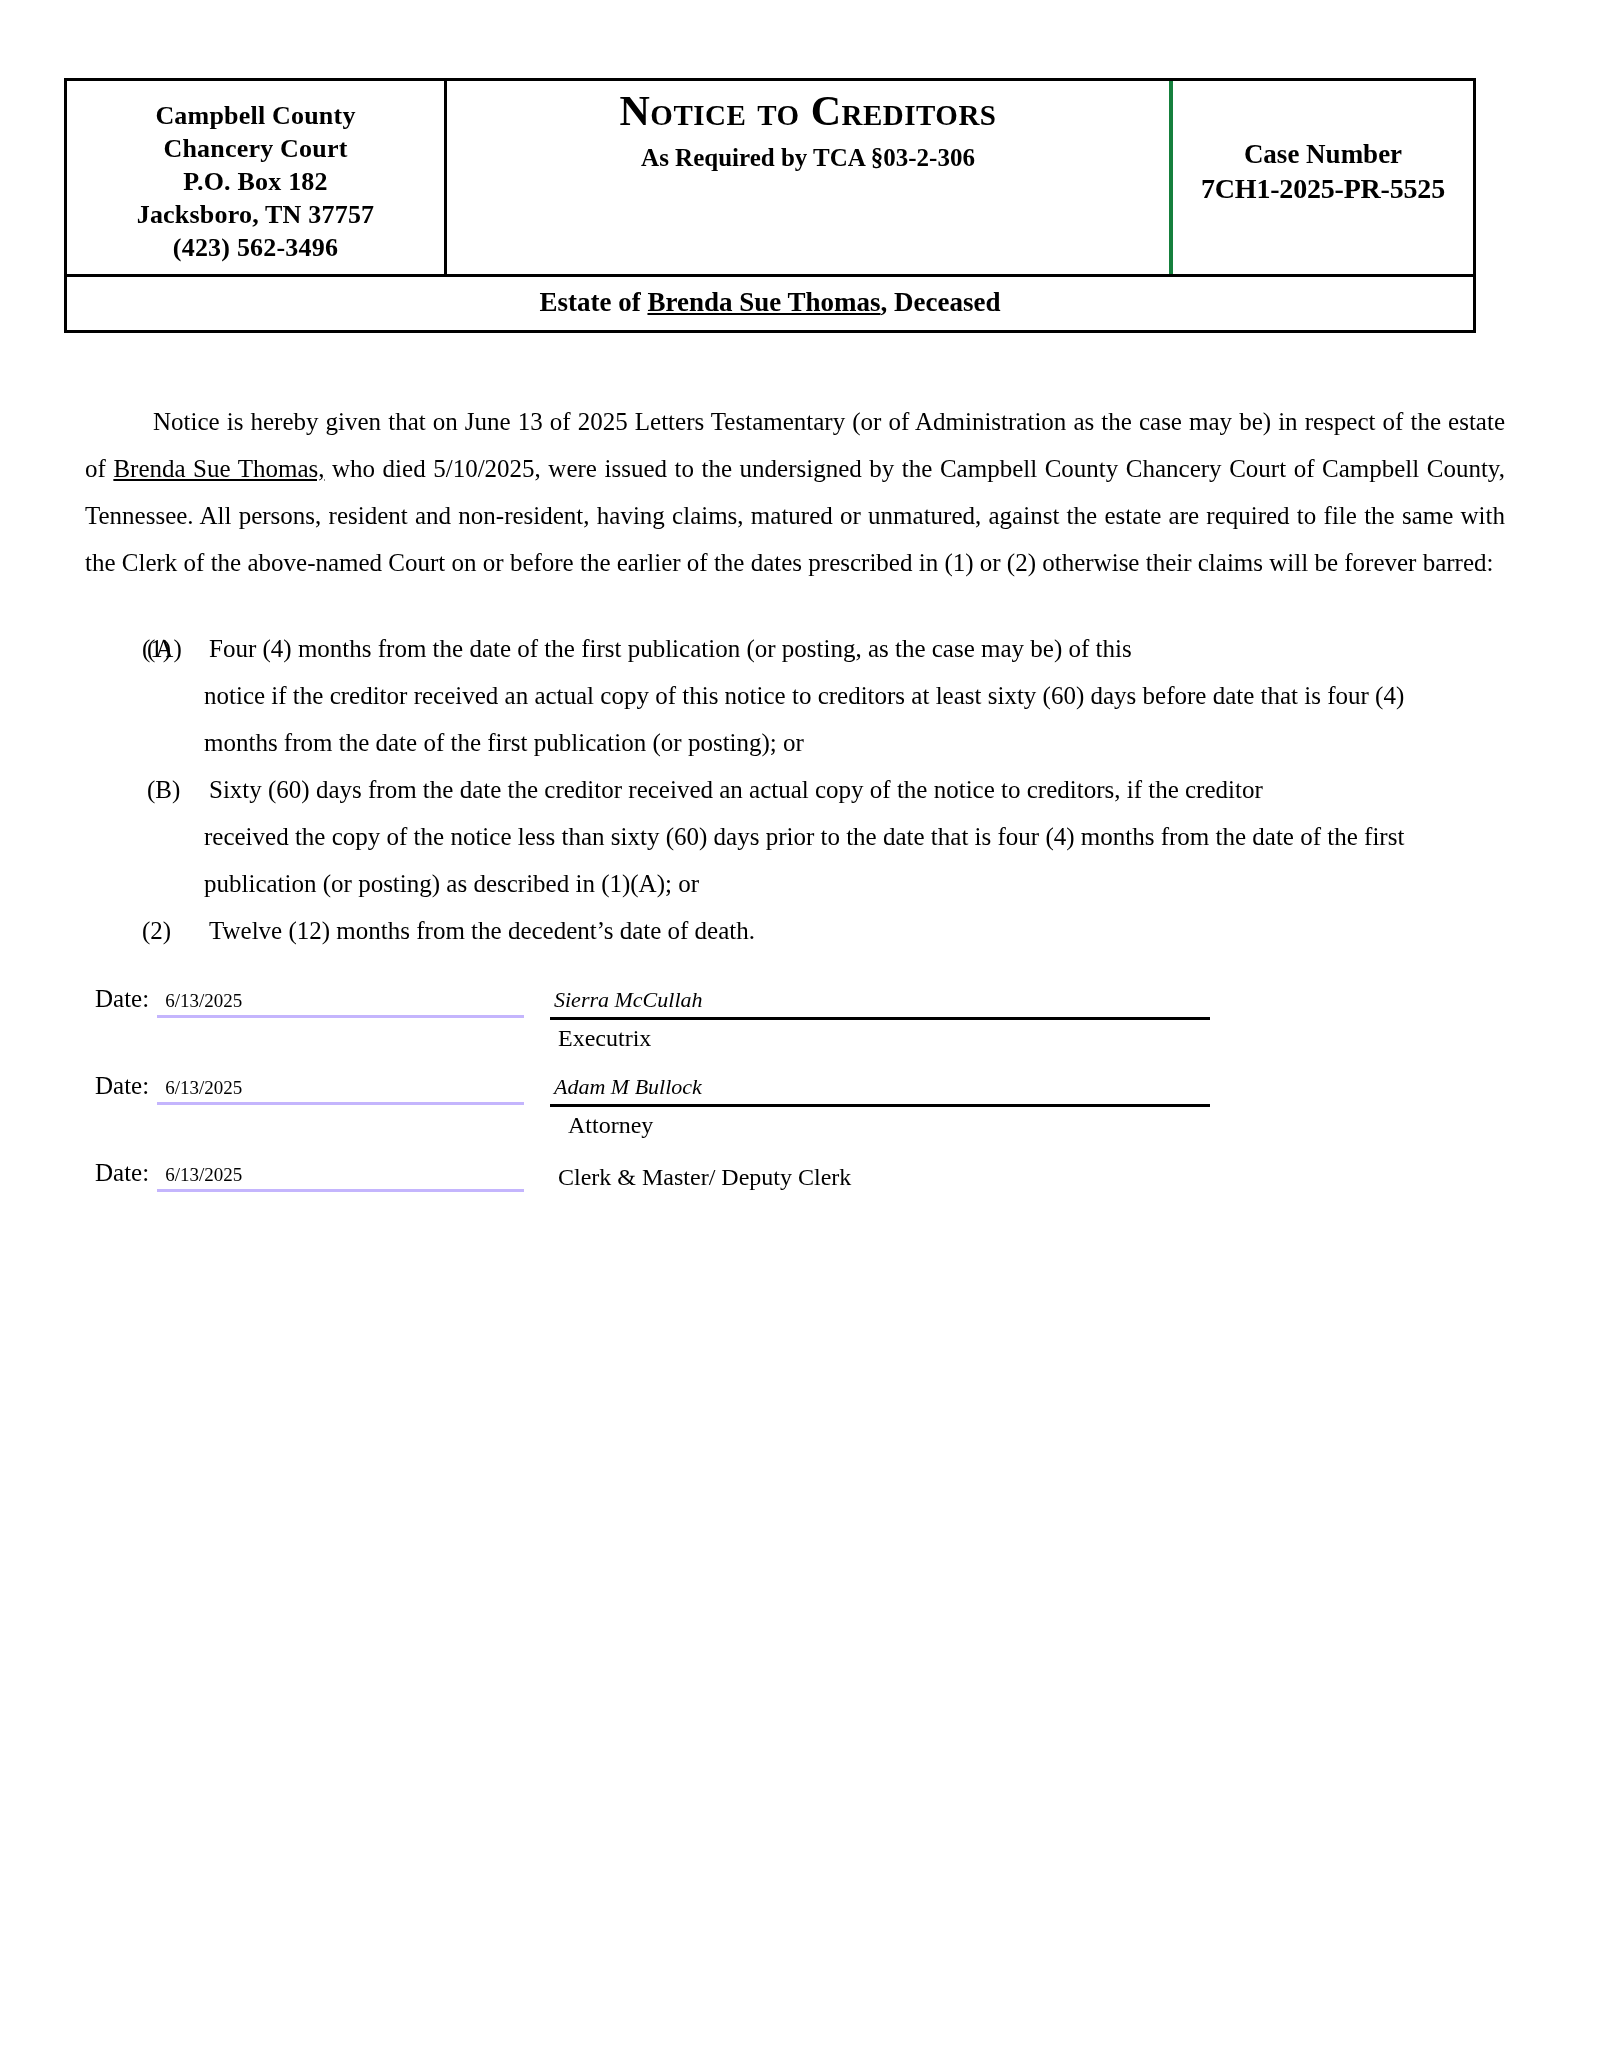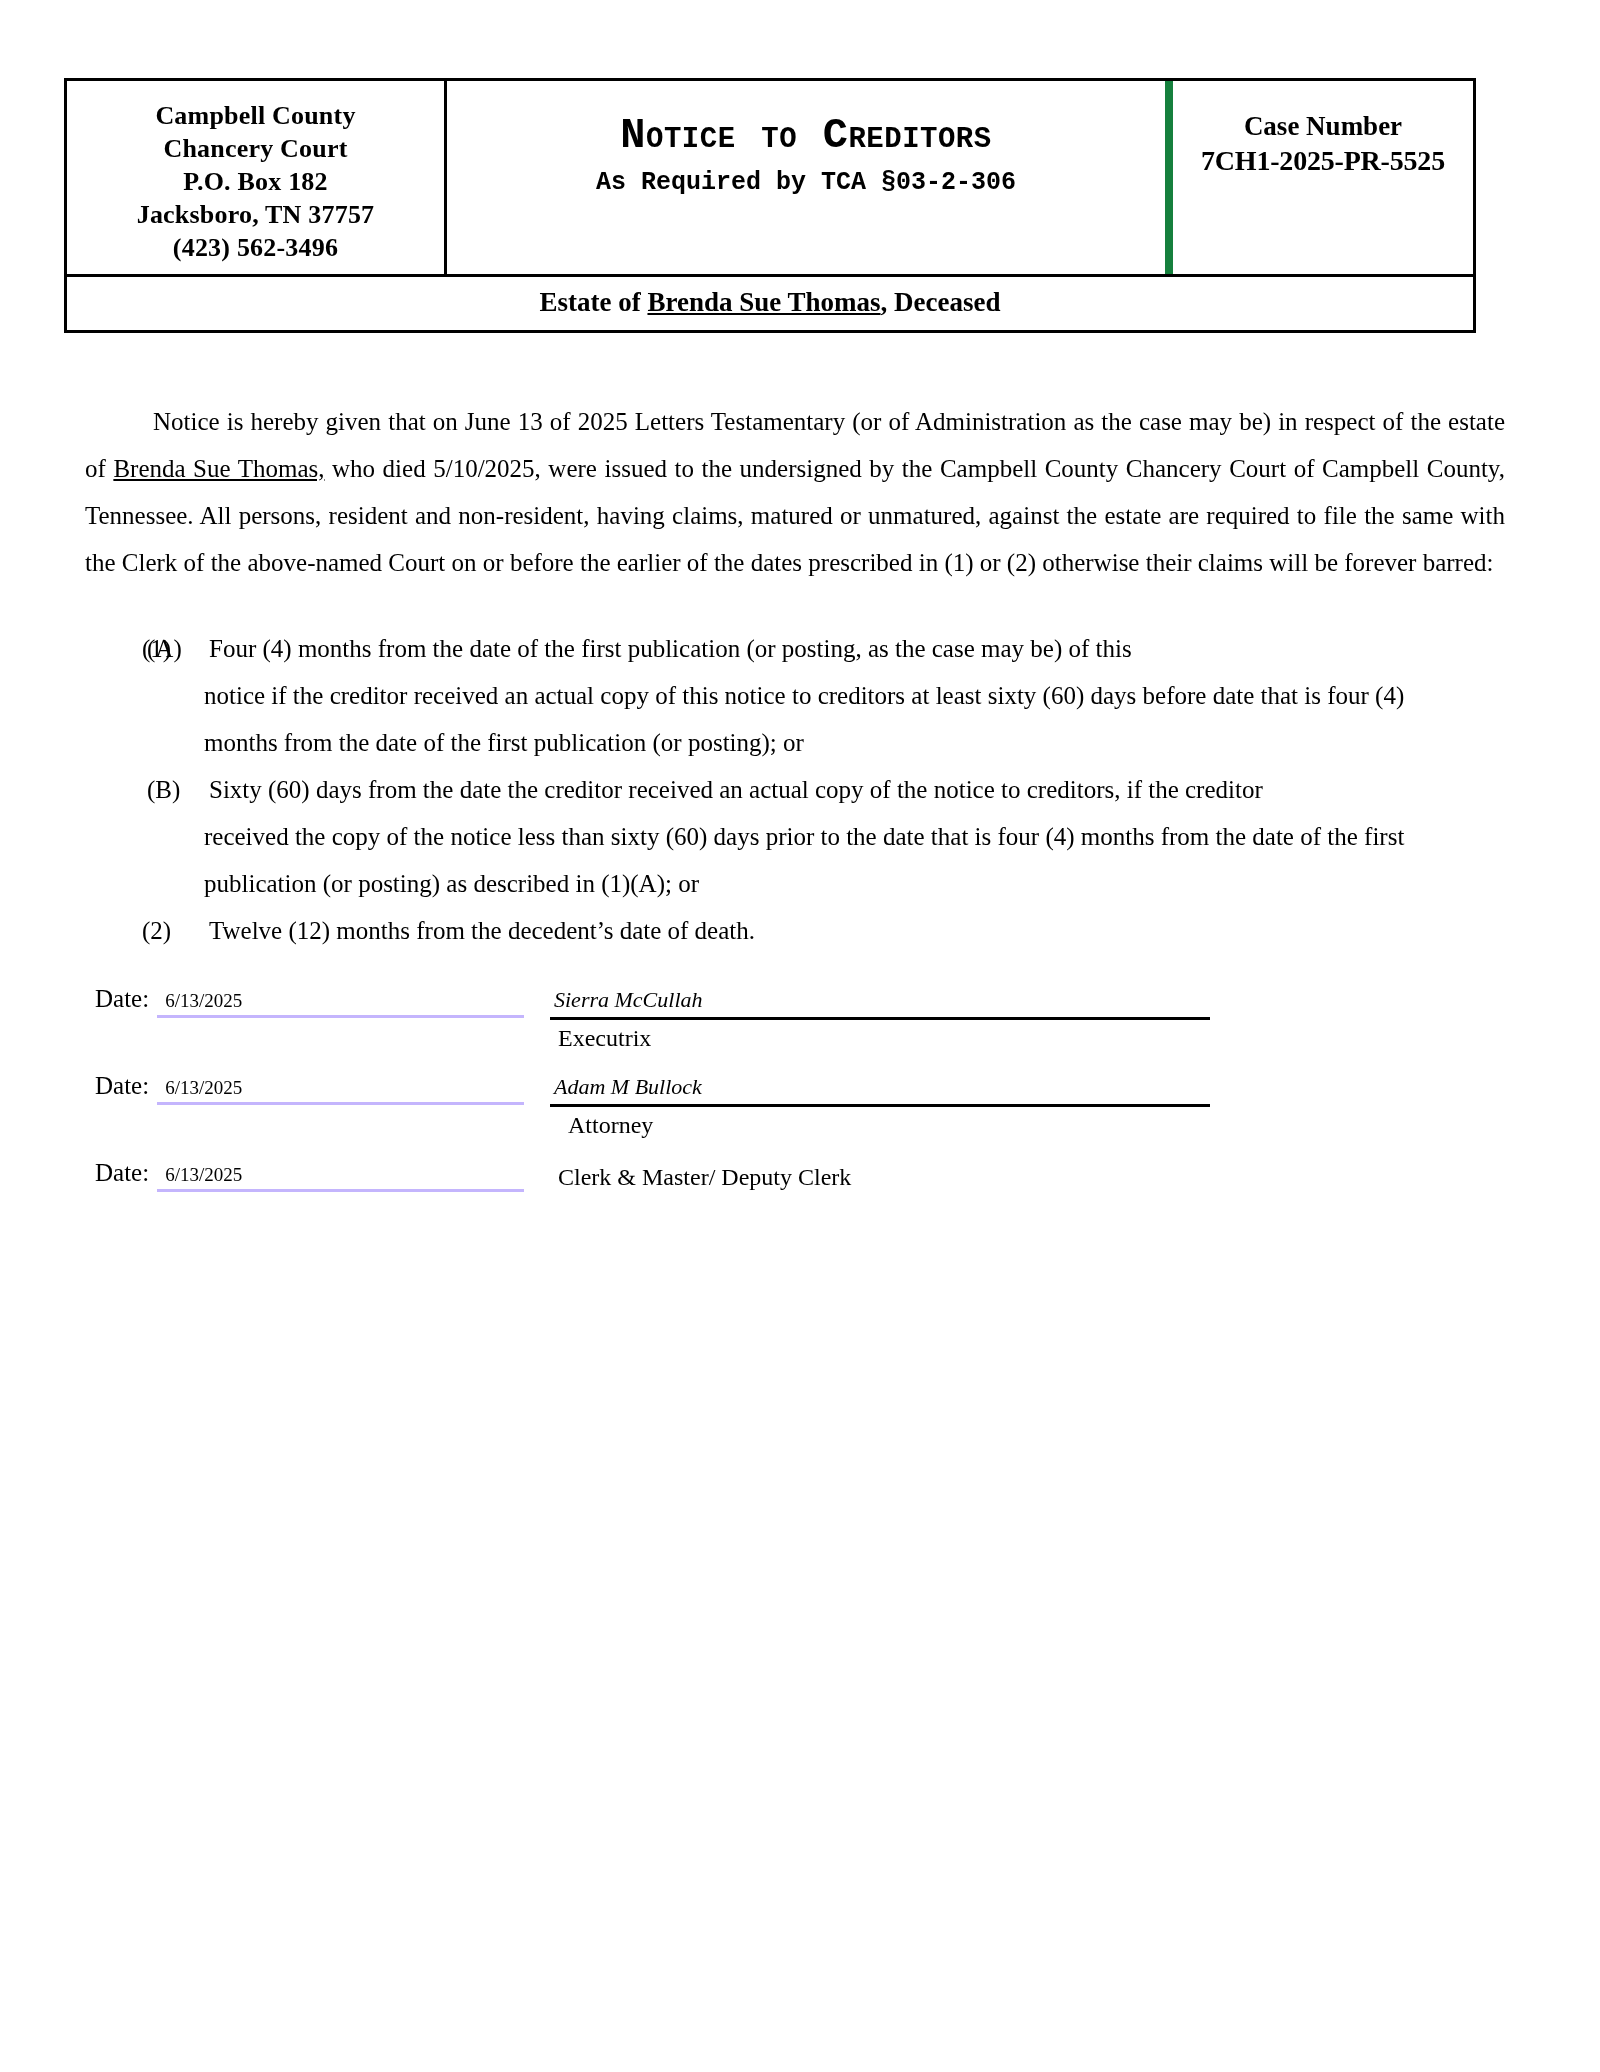--- a/index.html
+++ b/index.html
@@ -50,40 +50,39 @@
     padding-top: 18px;
   }
   .hdr-court .line {
     font-weight: bold;
     font-size: 26px;
     line-height: 33px;
     letter-spacing: 0.2px;
   }
   .hdr-title {
     flex: 1 1 auto;
-    border-right: 8px solid #15803d;
-    padding-top: 31px;
-    font-family: Liberation Mono, monospace;
+    border-right: 4px solid #15803d;
+    padding-top: 6px;
   }
   .hdr-title .main-title {
     font-weight: bold;
     font-size: 42px;
     line-height: 48px;
     font-variant: small-caps;
     letter-spacing: 0.5px;
   }
   .hdr-title .sub-title {
     font-weight: bold;
     font-size: 25px;
     line-height: 34px;
     margin-top: 6px;
   }
   .hdr-case {
     width: 300px;
-    padding-top: 28px;
+    padding-top: 56px;
   }
   .hdr-case .case-label {
     font-weight: bold;
     font-size: 27px;
     line-height: 34px;
   }
   .hdr-case .case-value {
     font-weight: bold;
     font-size: 28px;
     line-height: 36px;

